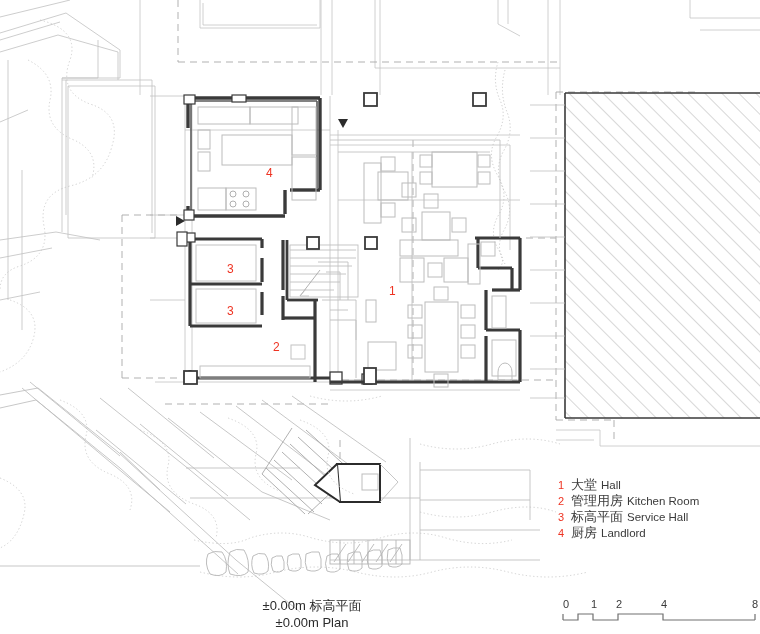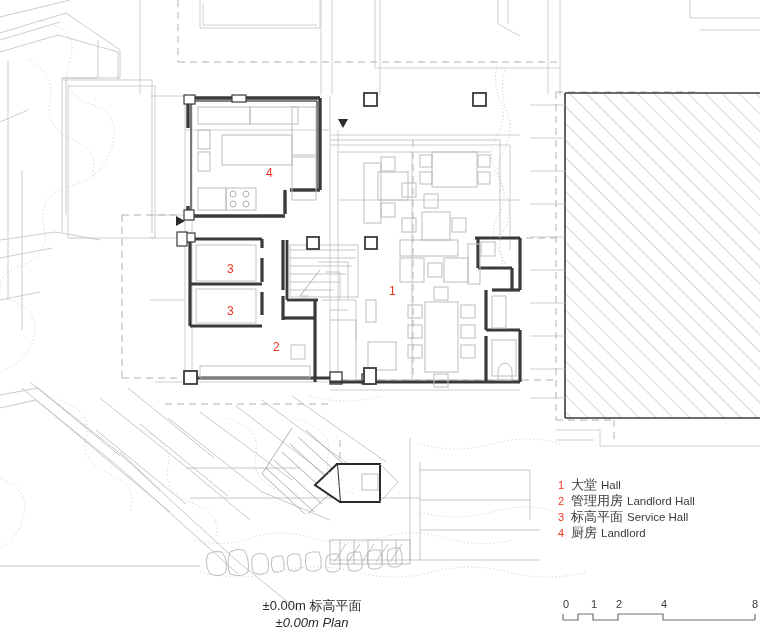--- a/index.html
+++ b/index.html
@@ -7,21 +7,21 @@
        font-family:"Liberation Sans","DejaVu Sans",sans-serif;}
   #sheet{position:absolute;left:0;top:0;width:760px;height:634px;}
   svg{display:block;}
   .legend{position:absolute;left:558px;top:476px;width:200px;}
   .legend-row{display:flex;align-items:baseline;height:16px;white-space:nowrap;}
   .legend-num{color:#ee3322;font-size:11px;width:13px;text-align:left;}
   .legend-cn{color:#3a3a3a;font-size:13px;margin-right:4px;text-align:center;}
   .legend-en{color:#3a3a3a;font-size:11.5px;}
   .title{position:absolute;left:0;top:597px;width:624px;text-align:center;}
   .title-cn{font-size:13px;color:#2b2b2b;line-height:17px;}
-  .title-en{font-size:13px;color:#2b2b2b;line-height:17px;font-style:italic;}
+  .title-en{font-size:13px;color:#2b2b2b;line-height:17px;}
   .scale{position:absolute;left:556px;top:596px;width:200px;height:34px;}
   .scale-lbl{position:absolute;font-size:11px;color:#3a3a3a;}
 </style>
 </head>
 <body>
 
 <div id="sheet">
 
 <svg width="760" height="634" viewBox="0 0 760 634">
   <defs>
@@ -413,21 +413,21 @@
 
 <div class="legend">
   <div class="legend-row">
     <span class="legend-num">1</span>
     <span class="legend-cn">大堂</span>
     <span class="legend-en">Hall</span>
   </div>
   <div class="legend-row">
     <span class="legend-num">2</span>
     <span class="legend-cn">管理用房</span>
-    <span class="legend-en">Landlord Hall</span>
+    <span class="legend-en">Kitchen Room</span>
   </div>
   <div class="legend-row">
     <span class="legend-num">3</span>
     <span class="legend-cn">标高平面</span>
     <span class="legend-en">Service Hall</span>
   </div>
   <div class="legend-row">
     <span class="legend-num">4</span>
     <span class="legend-cn">厨房</span>
     <span class="legend-en">Landlord</span>

